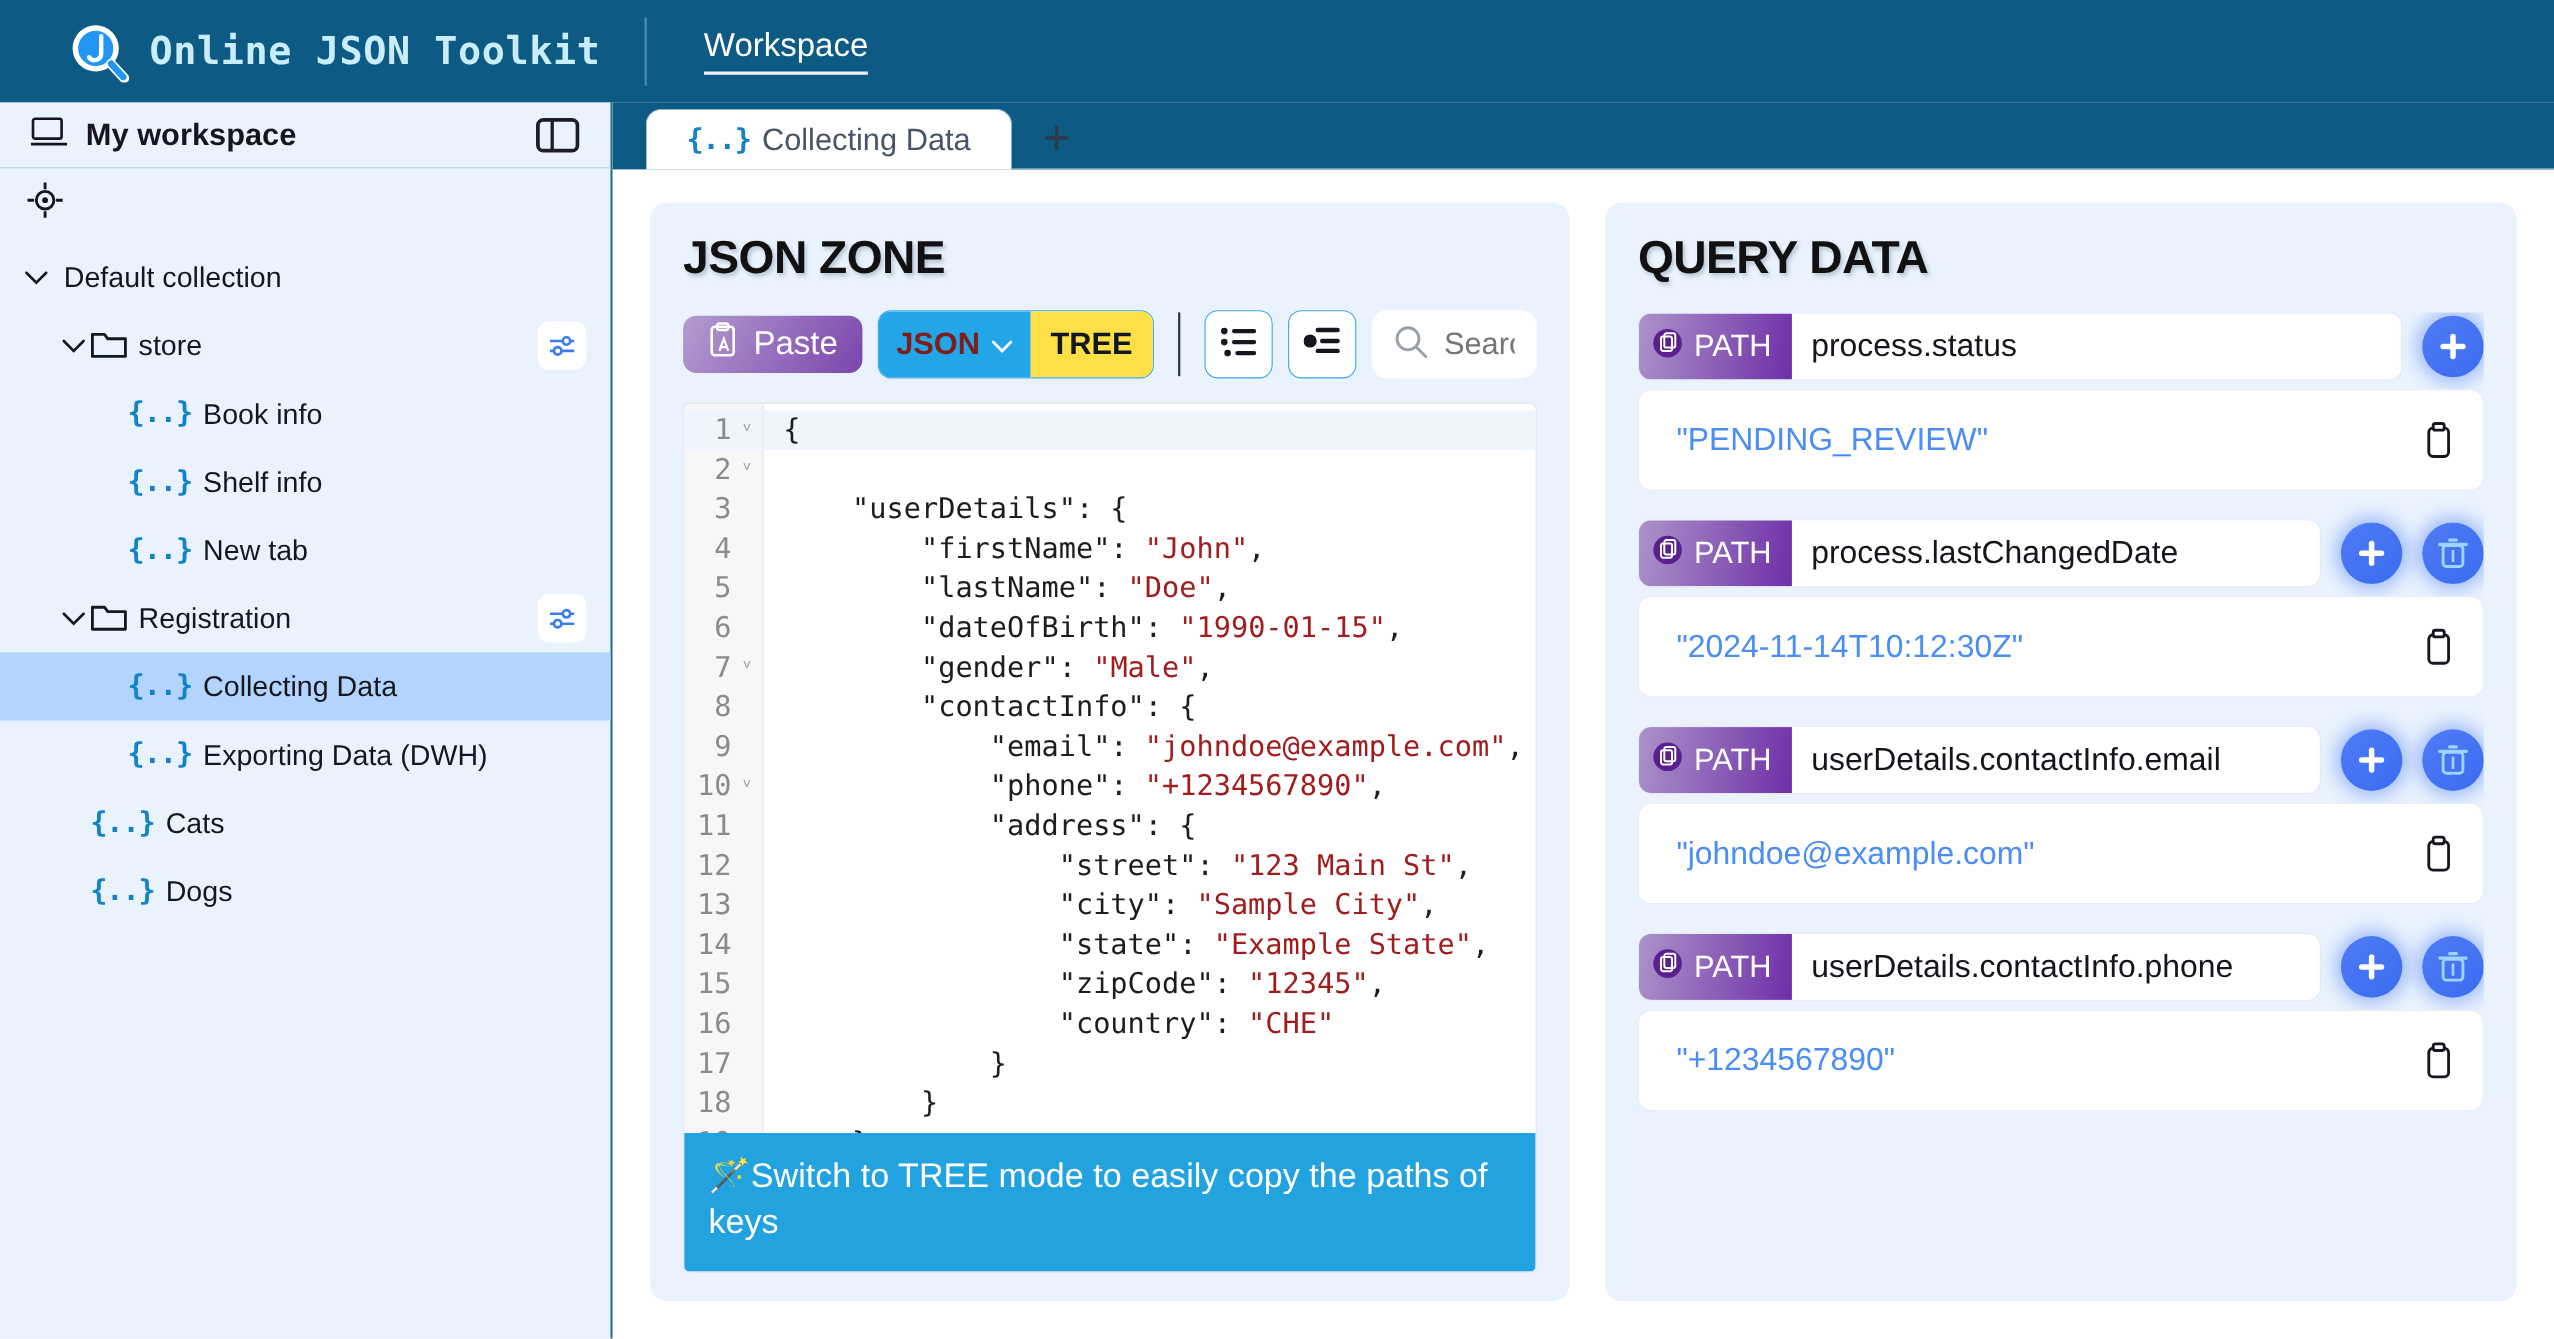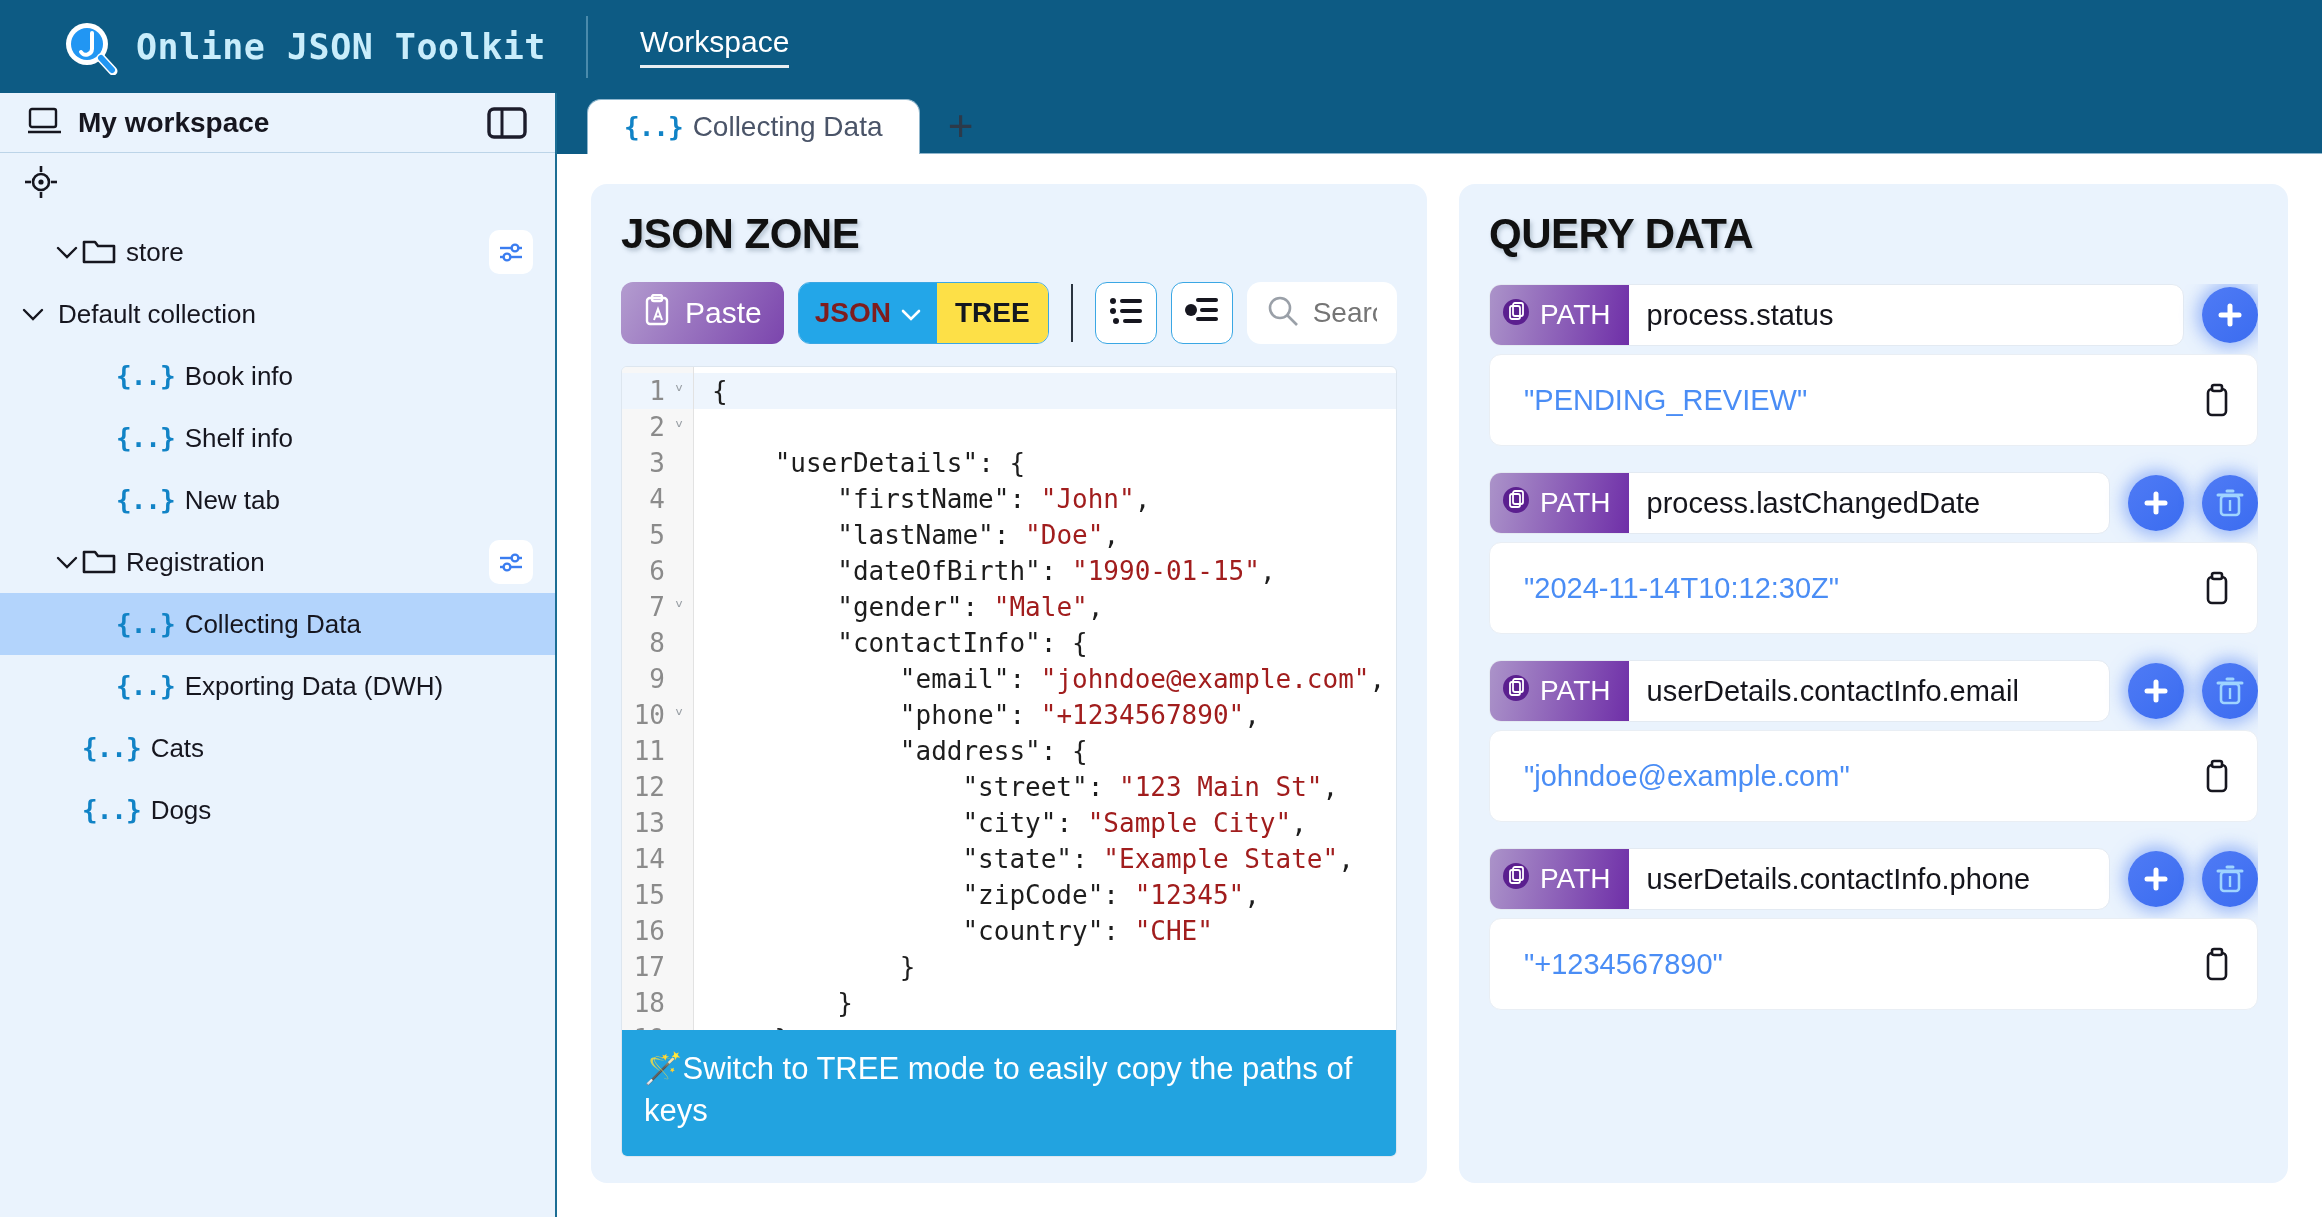--- a/index.html
+++ b/index.html
@@ -91,21 +91,21 @@
   .panel-head { display: flex; align-items: center; justify-content: space-between; }
   .panel-title {
     font-size: 42px; font-weight: bold; color: #111; letter-spacing: -0.5px;
     text-shadow: 2px 3px 4px rgba(120,140,160,0.45);
   }
 
   
   .jtoolbar { display: flex; align-items: center; gap: 14px; margin-top: 24px; }
   .btn-paste {
     background: linear-gradient(120deg, #b39ccf 0%, #7b45ad 100%);
-    color: #fff; border-radius: 12px; height: 62px; display: flex; align-items: center;
+    color: #fff; border-radius: 12px; height: 52px; display: flex; align-items: center;
     gap: 12px; padding: 0 22px; font-size: 30px; cursor: pointer; flex: none;
   }
   .seg { display: flex; border: 1px solid #3aa7e4; border-radius: 12px; overflow: hidden; height: 62px; flex: none; }
   .seg-on {
     background: #23a6e8; color: #7f1d1d; display: flex; align-items: center; gap: 10px;
     padding: 0 16px; font-size: 28px; font-weight: bold; cursor: pointer;
   }
   .seg-off {
     background: #fde047; color: #13171f; display: flex; align-items: center;
     padding: 0 18px; font-size: 28px; font-weight: bold; cursor: pointer;
@@ -238,48 +238,48 @@
           <circle cx="17" cy="17" r="2.6" fill="#16161f"></circle>
           <line x1="17" y1="1" x2="17" y2="7" stroke="#16161f" stroke-width="2.6"></line>
           <line x1="17" y1="27" x2="17" y2="33" stroke="#16161f" stroke-width="2.6"></line>
           <line x1="1" y1="17" x2="7" y2="17" stroke="#16161f" stroke-width="2.6"></line>
           <line x1="27" y1="17" x2="33" y2="17" stroke="#16161f" stroke-width="2.6"></line>
         </svg>
       </span>
     </div>
 
     <div class="tree" id="tree">
+        <div class="tree-row" style="padding-left: 18px;">
+          <span class="chev">
+            <svg width="24" height="15" viewBox="0 0 24 15">
+              <path d="M3 3 L12 12 L21 3" stroke="#16161f" stroke-width="2.4" fill="none" stroke-linecap="round"></path>
+            </svg>
+          </span>
+          <span class="tree-label">Default collection</span>
+        </div>
         <div class="tree-row" style="padding-left: 52px;">
           <span class="chev">
             <svg width="24" height="15" viewBox="0 0 24 15">
               <path d="M3 3 L12 12 L21 3" stroke="#16161f" stroke-width="2.4" fill="none" stroke-linecap="round"></path>
             </svg>
           </span>
           <span class="folder-ico">
             <svg width="34" height="28" viewBox="0 0 34 28">
               <path d="M2 24 V4 h11 l3 4 h16 v16 z" fill="none" stroke="#16161f" stroke-width="2.6" stroke-linejoin="round"></path>
             </svg>
           </span>
           <span class="tree-label">store</span>
           <span class="sliders-btn">
             <svg width="28" height="24" viewBox="0 0 28 24">
               <line x1="3" y1="8" x2="25" y2="8" stroke="#3b7df0" stroke-width="2.4"></line>
               <circle cx="18" cy="8" r="3.4" fill="#fff" stroke="#3b7df0" stroke-width="2.4"></circle>
               <line x1="3" y1="17" x2="25" y2="17" stroke="#3b7df0" stroke-width="2.4"></line>
               <circle cx="10" cy="17" r="3.4" fill="#fff" stroke="#3b7df0" stroke-width="2.4"></circle>
             </svg>
           </span>
-        </div>
-        <div class="tree-row" style="padding-left: 18px;">
-          <span class="chev">
-            <svg width="24" height="15" viewBox="0 0 24 15">
-              <path d="M3 3 L12 12 L21 3" stroke="#16161f" stroke-width="2.4" fill="none" stroke-linecap="round"></path>
-            </svg>
-          </span>
-          <span class="tree-label">Default collection</span>
         </div>
         <div class="tree-row" style="padding-left: 86px;">
           <span class="chev"></span>
           <span class="brace">{..}</span>
           <span class="tree-label">Book info</span>
         </div>
         <div class="tree-row" style="padding-left: 86px;">
           <span class="chev"></span>
           <span class="brace">{..}</span>
           <span class="tree-label">Shelf info</span>

